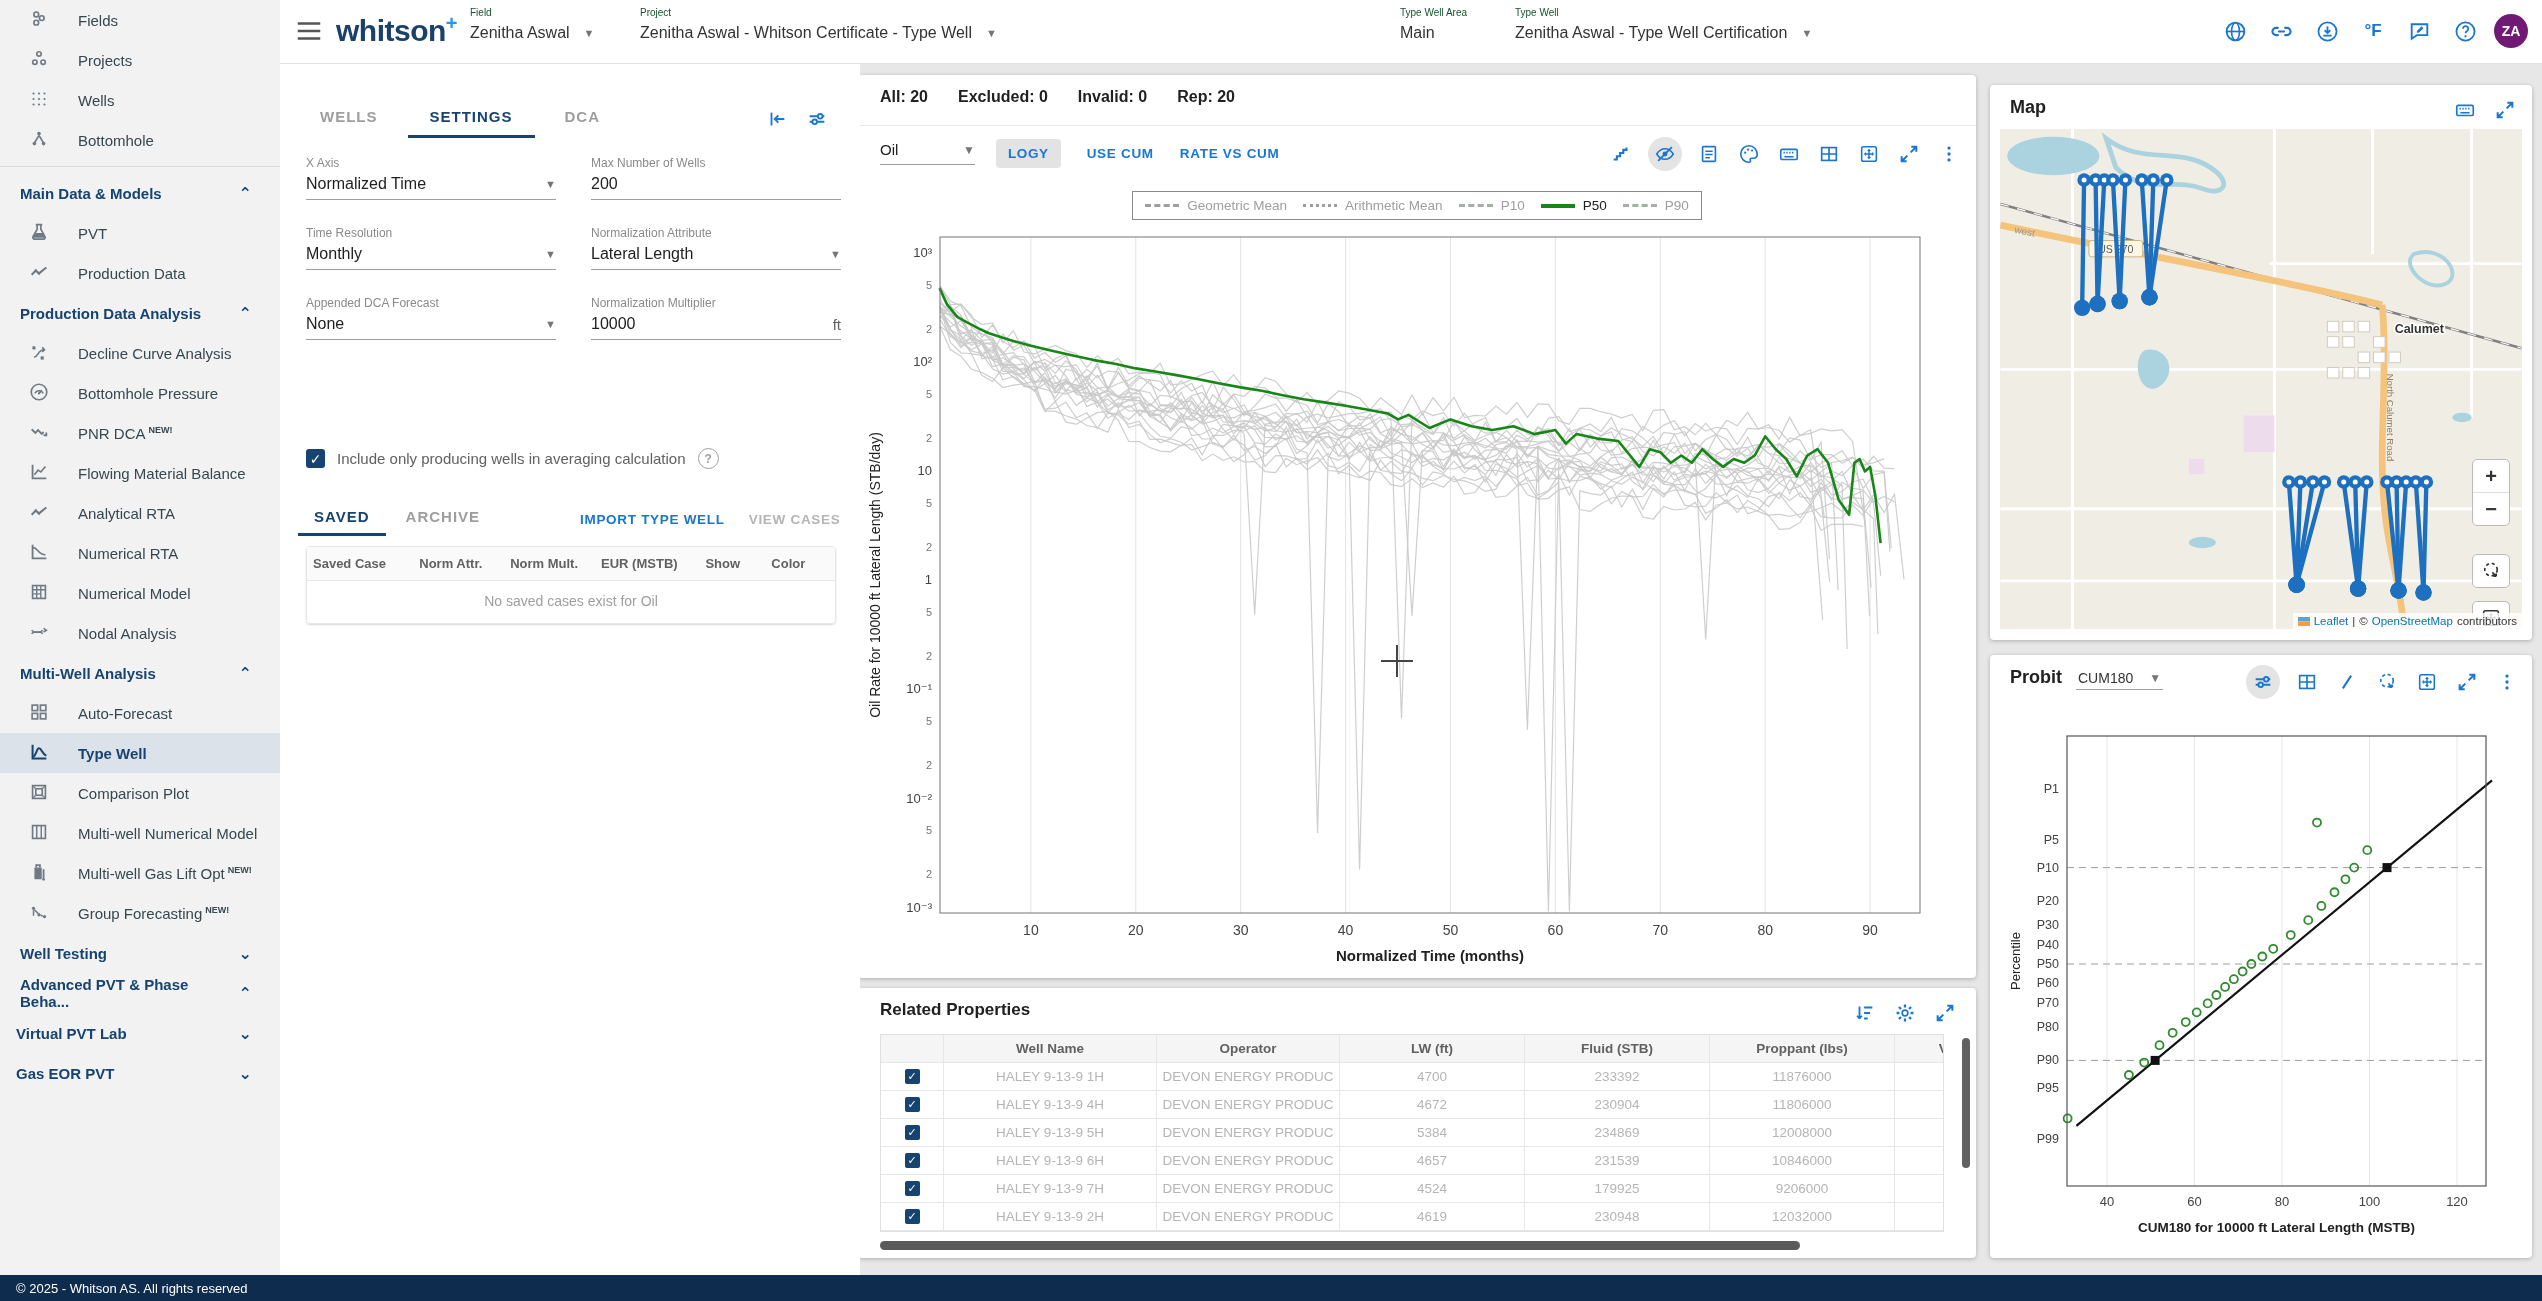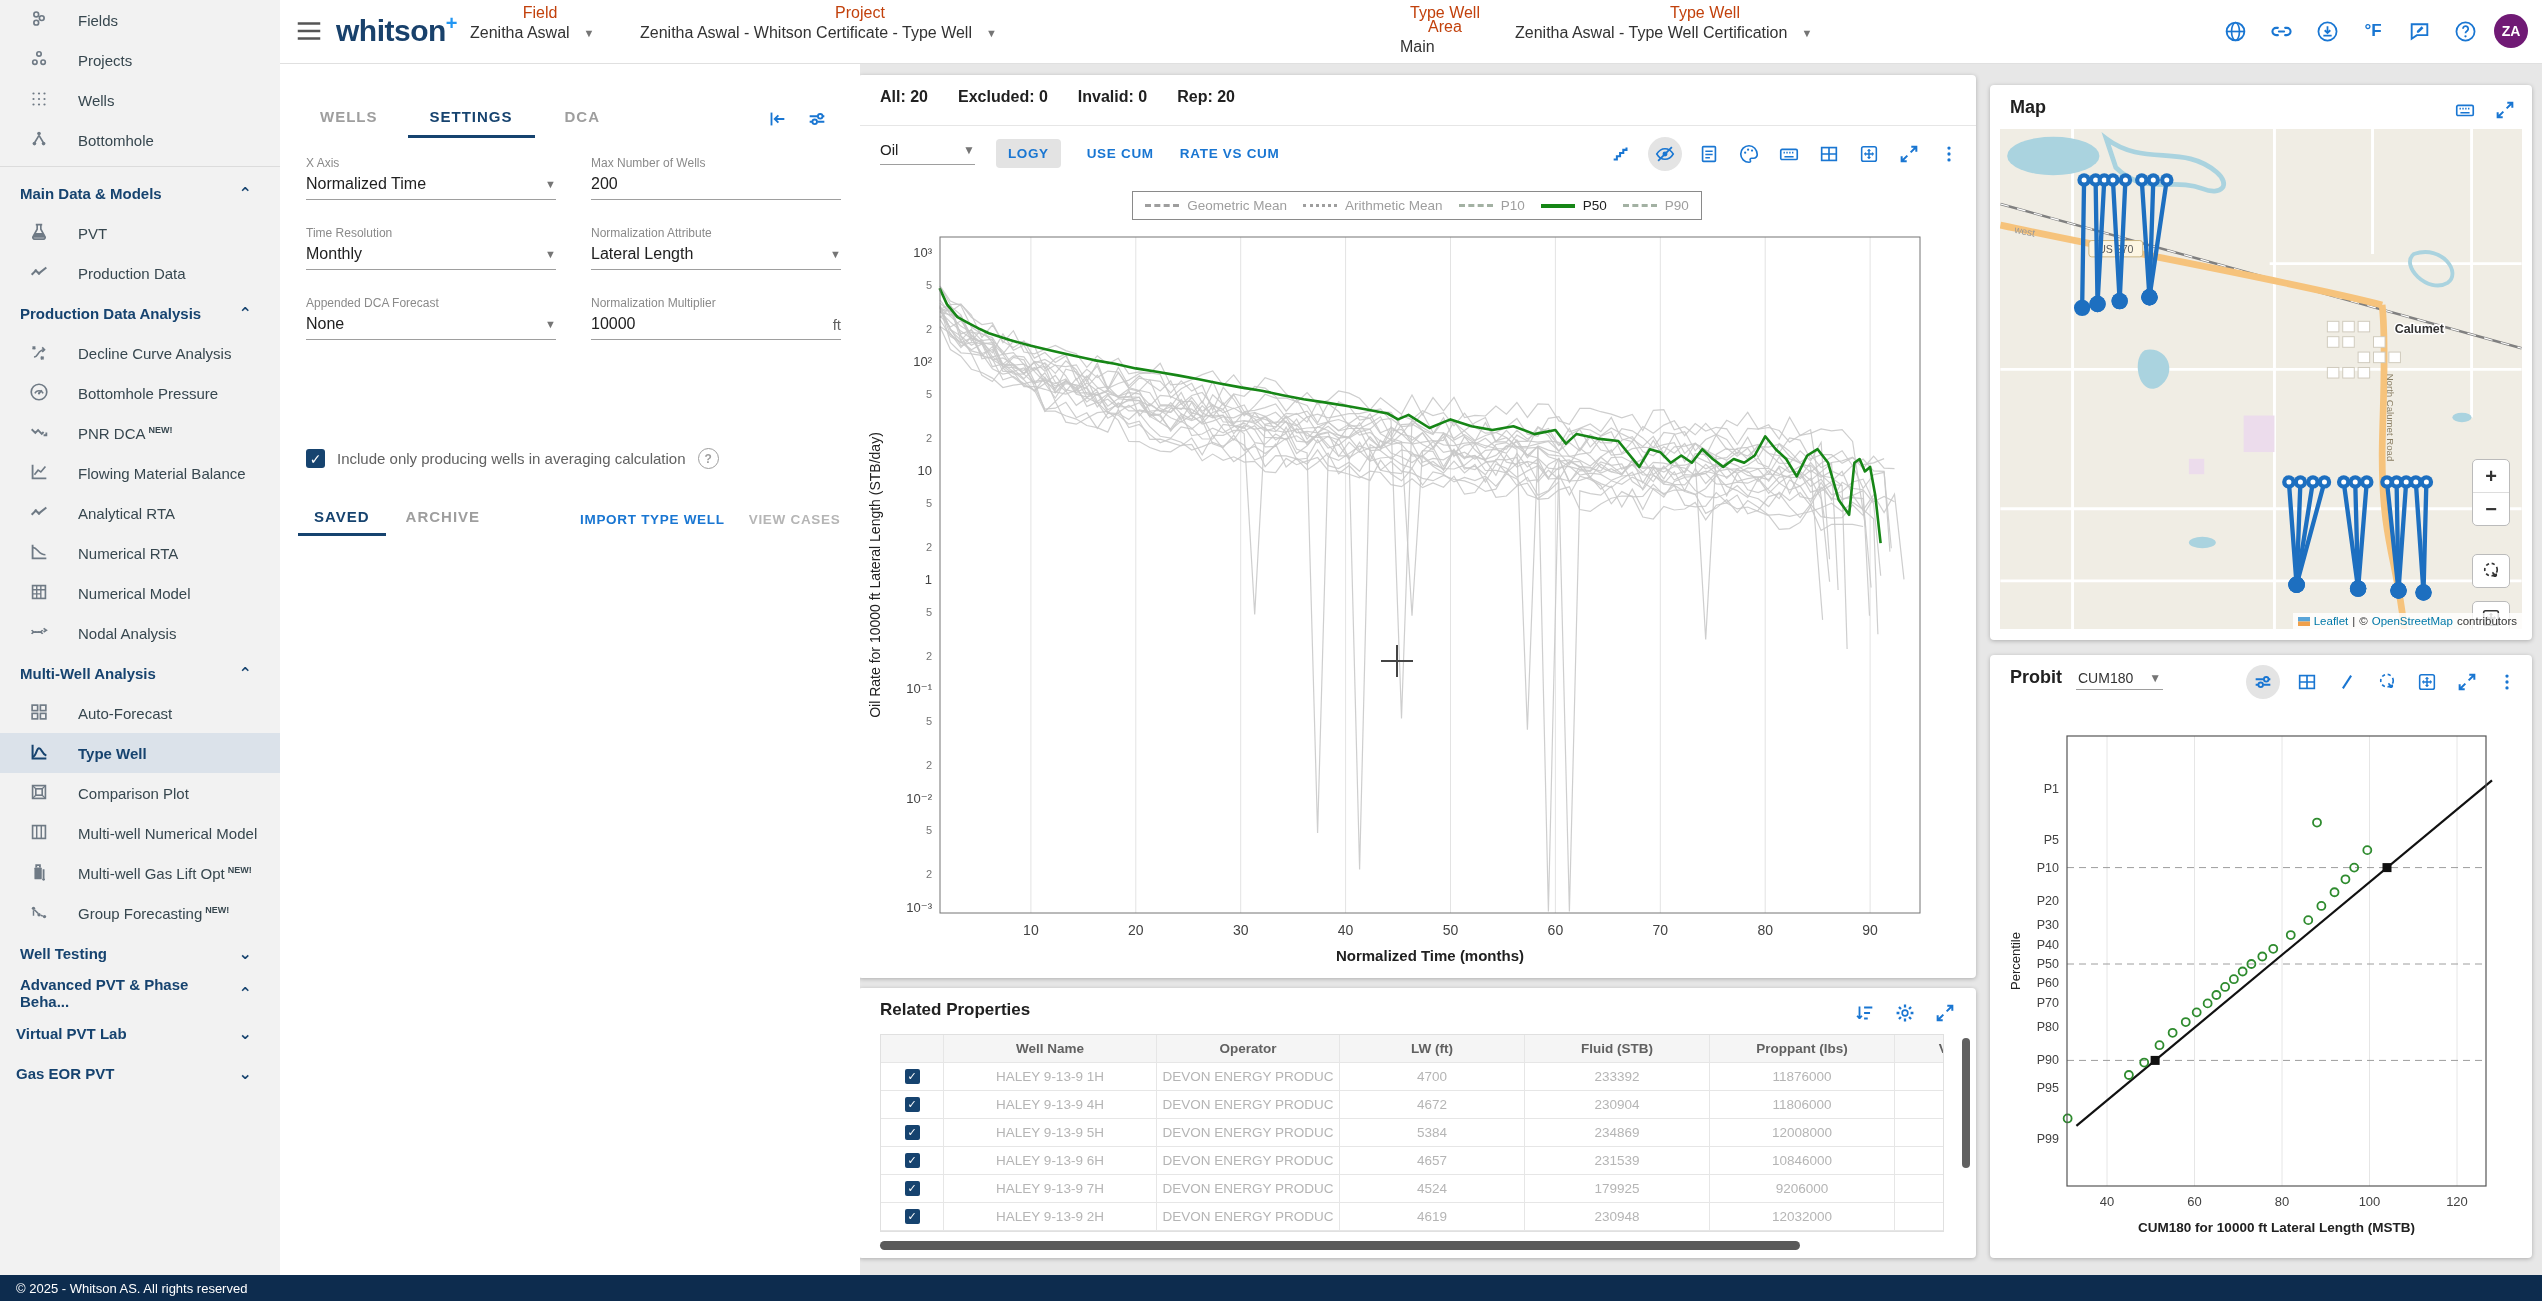--- a/index.html
+++ b/index.html
@@ -4,21 +4,21 @@
 <style>
   html,body{margin:0;padding:0;background:#555;}
   #app{position:relative;width:2542px;height:1301px;background:#e7e7e7;overflow:hidden;
        font-family:"Liberation Sans","DejaVu Sans",sans-serif;color:#212121;}
   .abs{position:absolute;}
   
   #header{position:absolute;left:280px;top:0;width:2262px;height:63px;background:#fff;border-bottom:1px solid #e0e0e0;z-index:5;}
   #logo{position:absolute;left:56px;top:12px;font-size:30px;font-weight:bold;color:#19416b;letter-spacing:-0.5px;}
   #logo sup{color:#2196f3;font-size:20px;font-weight:bold;}
   .hsel{position:absolute;top:6px;}
-  .hsel .lbl{font-size:16px;color:#c2410c;line-height:14px;text-align:center;}
+  .hsel .lbl{font-size:10px;color:#14532d;line-height:14px;}
   .hsel .val{font-size:16px;color:#333;margin-top:4px;display:flex;align-items:center;gap:14px;}
   .hicon{width:34px;height:34px;display:flex;align-items:center;justify-content:center;color:#1976d2;}
   .hicon svg{width:25px;height:25px;}
   #avatar{width:34px;height:34px;border-radius:50%;background:#701a75;color:#fff;font-size:14px;font-weight:bold;
           display:flex;align-items:center;justify-content:center;}
   
   #sidebar{position:absolute;left:0;top:0;width:280px;height:1275px;background:#f2f2f2;overflow:hidden;z-index:6;}
   .sb-item{height:40px;display:flex;align-items:center;padding-left:28px;gap:26px;cursor:pointer;font-size:15px;color:#37474f;}
   .sb-item .ic{width:24px;height:24px;color:#6f7a85;flex:0 0 24px;}
   .sb-item .ic svg{width:22px;height:22px;}
@@ -449,20 +449,31 @@
       <div class="qhelp">?</div>
     </div>
     <div class="abs" style="left:18px;top:434px;display:flex;gap:4px;" id="case-tabs">
         <div class="tab on" style="padding: 10px 16px 8px;">SAVED</div>
         <div class="tab" style="padding: 10px 16px 8px;">ARCHIVE</div>
       </div>
     <div class="abs" style="left:300px;top:448px;display:flex;gap:24px;" id="case-actions">
         <div class="linkbtn">IMPORT TYPE WELL</div>
         <div class="linkbtn dis">VIEW CASES</div>
       </div>
+    <div id="saved-table" class="abs" style="left:26px;top:482px;width:528px;">
+      <div id="saved-head">
+          <div style="width: 98px;">Saved Case</div>
+          <div style="width: 82px;">Norm Attr.</div>
+          <div style="width: 82px;">Norm Mult.</div>
+          <div style="width: 96px;">EUR (MSTB)</div>
+          <div style="width: 56px;">Show</div>
+          <div style="width: 60px;">Color</div>
+        </div>
+      <div id="saved-empty">No saved cases exist for Oil</div>
+    </div>
   </section>
 
   <section id="chart-card" class="card">
     <div id="counts">
         <span>All: 20</span>
         <span>Excluded: 0</span>
         <span>Invalid: 0</span>
         <span>Rep: 20</span>
       </div>
     <div id="chart-div"></div>

